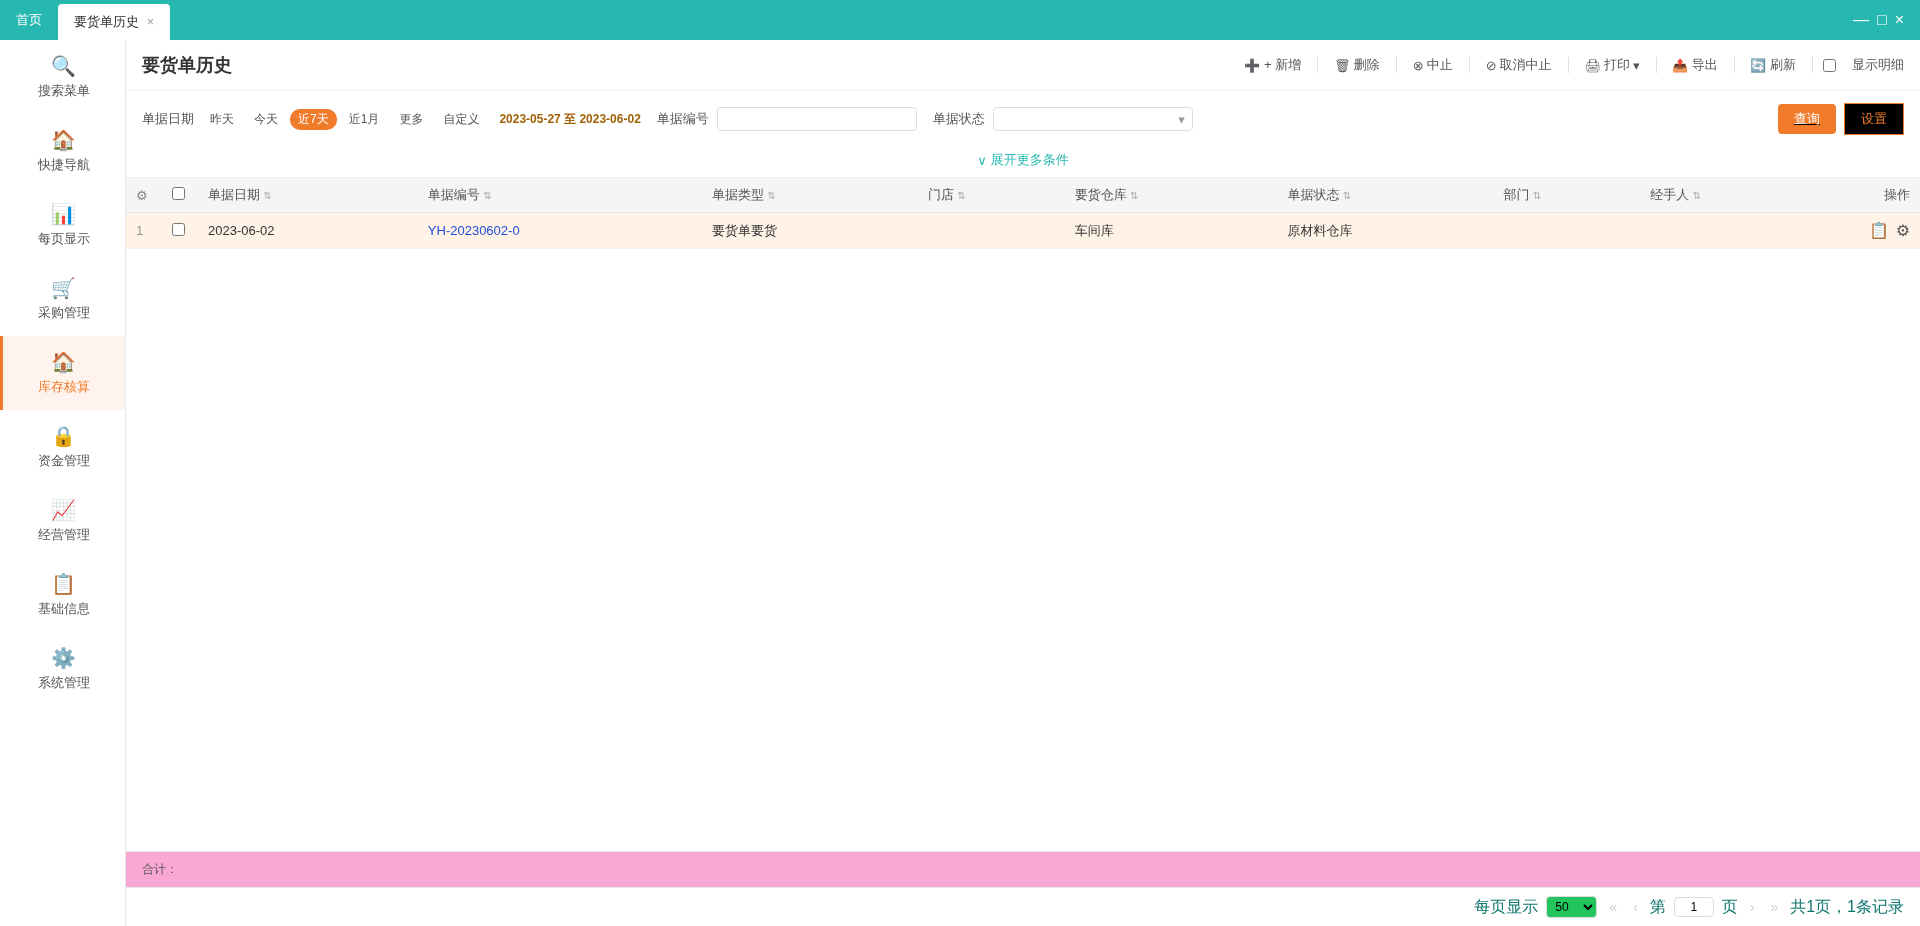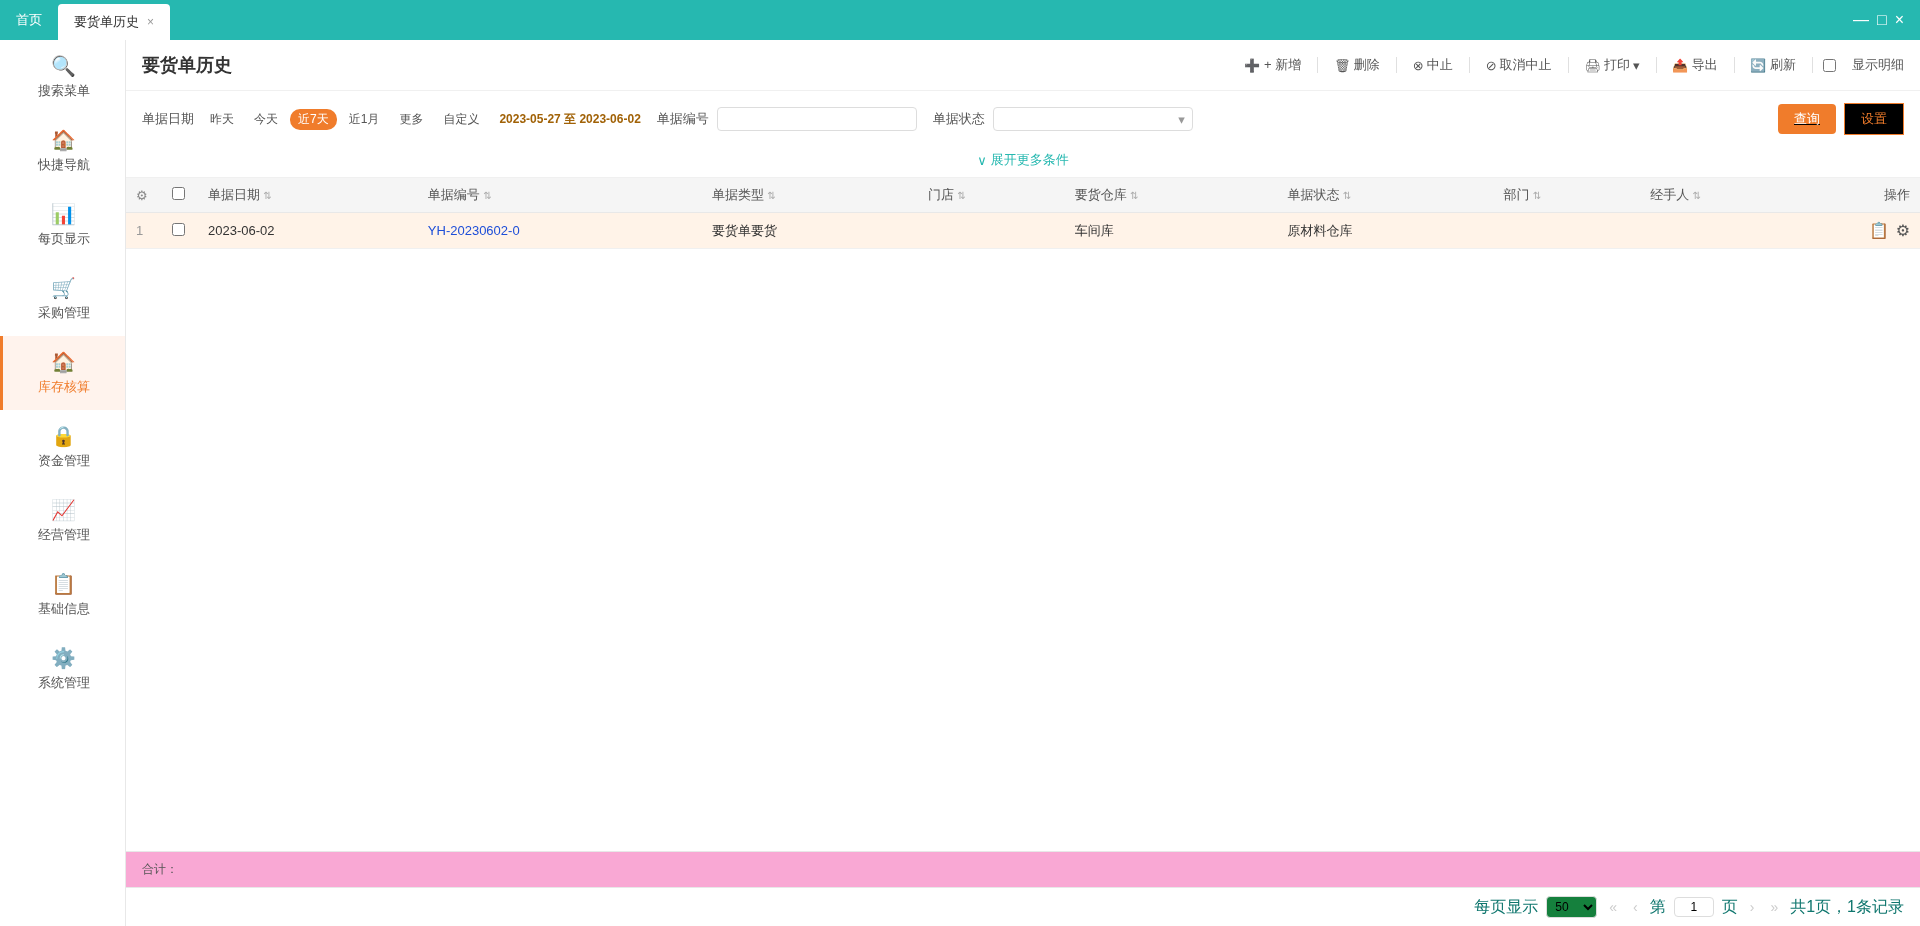--- a/index.html
+++ b/index.html
@@ -189,21 +189,21 @@
       background: transparent; border: none; cursor: pointer; color: #555;
       font-size: 14px; padding: 2px 4px;
     }
     .pagination-btn:disabled { color: #ccc; cursor: default; }
     .page-input {
       border: 1px solid #ddd; border-radius: 4px; padding: 2px 6px;
       width: 40px; text-align: center; font-size: 12px;
     }
     .page-size-select {
       border: 1px solid #ddd; border-radius: 4px; padding: 2px 4px;
-      font-size: 12px; background: #15803d;
+      font-size: 12px; background: #22c55e;
     }
     .checkbox { cursor: pointer; }
   </style>
 </head>
 <body>
 
 <div class="topbar">
   <div class="topbar-tab home">
     <span>首页</span>
   </div>

